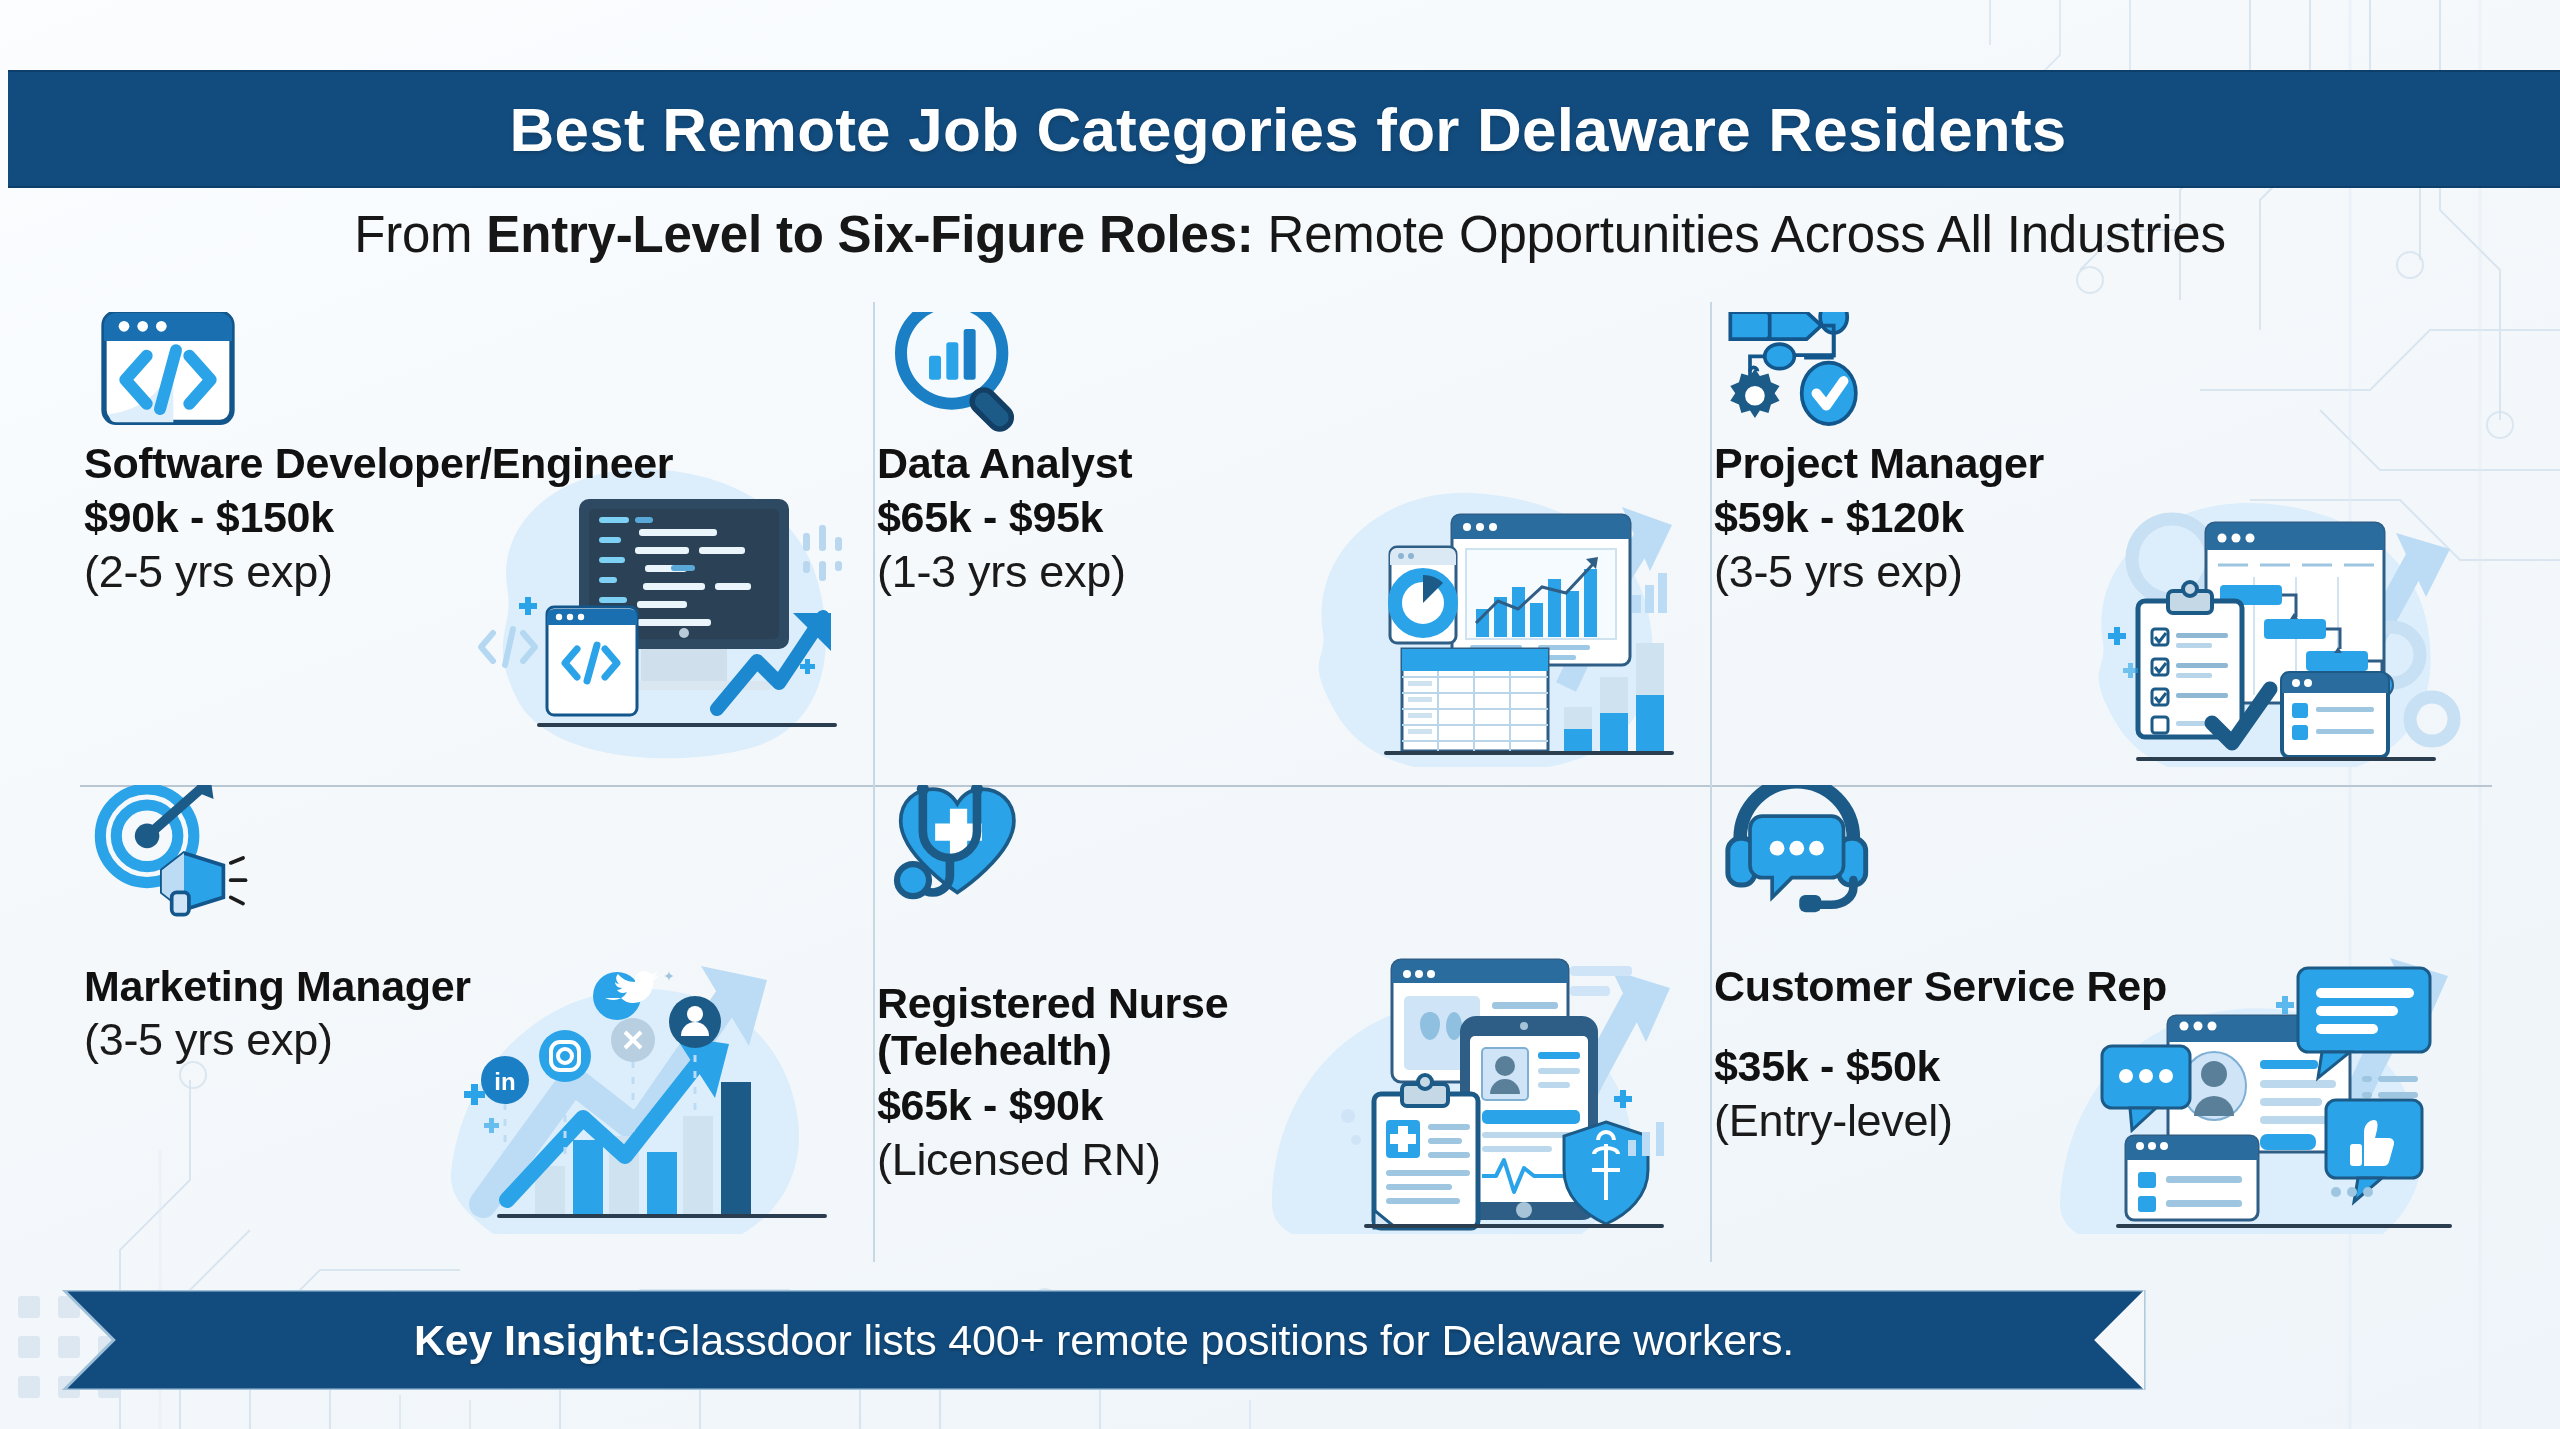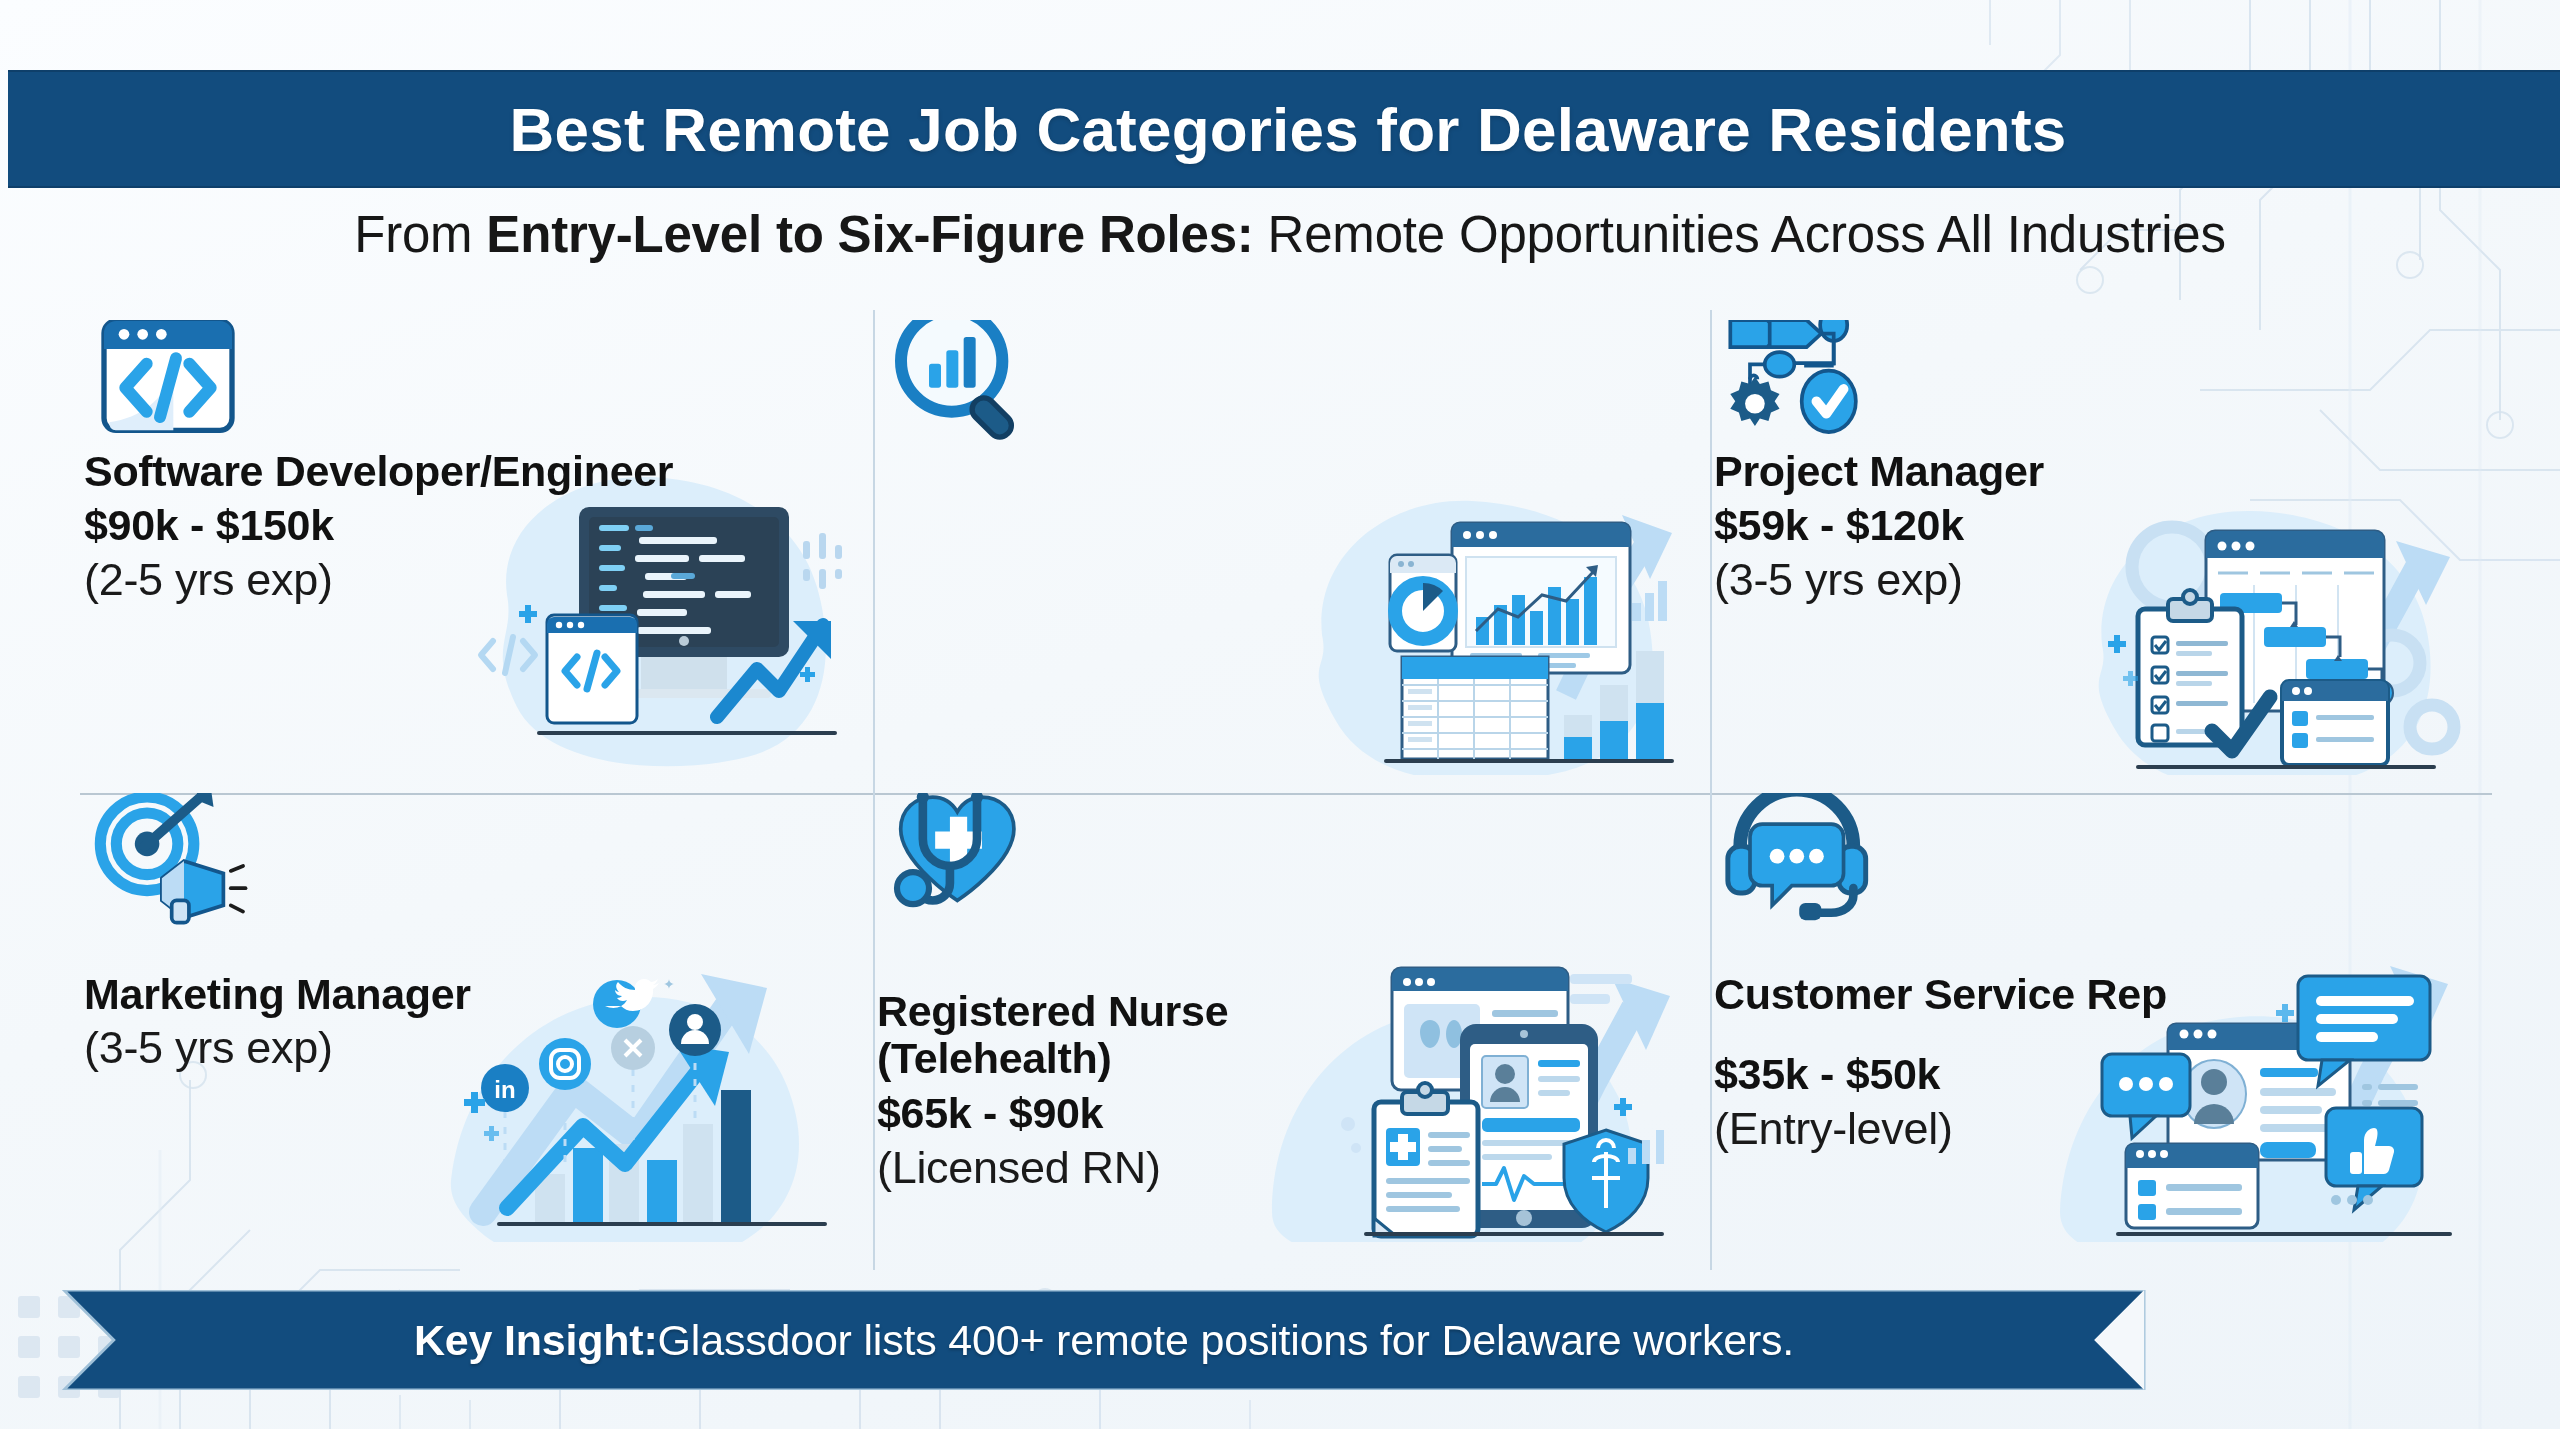--- a/index.html
+++ b/index.html
@@ -52,21 +52,21 @@
   }
   .subtitle {
     font-size:51px; color:#171717; white-space:nowrap;
     letter-spacing:-0.2px;
   }
   .subtitle .light { font-weight:400; }
   .subtitle .strong { font-weight:bold; }
 
   
   .grid {
-    position:absolute; left:80px; top:320px;
+    position:absolute; left:80px; top:312px;
     width:2412px; height:940px;
     z-index:4;
   }
   .grid-line-h {
     position:absolute; left:0; top:473px; width:2412px; height:2px;
     background:#b9c7d2;
   }
   .grid-line-v {
     position:absolute; top:-10px; width:2px; height:960px;
     background:#c7d7e4;
@@ -283,20 +283,25 @@
           <svg viewBox="0 0 120 110">
             <circle cx="53" cy="46" r="38" fill="#f4fafe" stroke="#1a7fc4" stroke-width="9"></circle>
             <g>
                 <rect x="36" y="48" width="9" height="18" rx="2" fill="#2aa3e8"></rect>
                 <rect x="49" y="38" width="9" height="28" rx="2" fill="#2aa3e8"></rect>
                 <rect x="62" y="28" width="9" height="38" rx="2" fill="#1a7fc4"></rect>
               </g>
             <rect x="74" y="72" width="17" height="34" rx="8" transform="rotate(-45 82 88)" fill="#1c5b88" stroke="#123f63" stroke-width="4"></rect>
           </svg>
         </div>
+        <div class="card-text">
+          <div class="job-title">Data Analyst</div>
+          <div class="salary">$65k - $95k</div>
+          <div class="exp">(1-3 yrs exp)</div>
+        </div>
         <div class="card-art">
           <svg viewBox="0 0 480 330">
             <path d="M98 190c-8-80 66-138 150-134s160 44 176 118 -8 140-100 156-178 6-212-54-6-50 -14-86z" fill="#dceefb"></path>
             <path d="M342 250 364 204 396 140 426 92" fill="none" stroke="#bcdcf5" stroke-width="22" stroke-linejoin="round"></path>
             <path d="M398 70l50 18-22 46z" fill="#bcdcf5"></path>
             <rect x="228" y="78" width="178" height="150" rx="8" fill="#ffffff" stroke="#2e5d85" stroke-width="3"></rect>
             <path d="M228 86a8 8 0 0 1 8-8h162a8 8 0 0 1 8 8v16H228z" fill="#2b6c9e"></path>
             <circle cx="243" cy="90" r="4" fill="#fff"></circle>
               <circle cx="256" cy="90" r="4" fill="#fff"></circle>
               <circle cx="269" cy="90" r="4" fill="#fff"></circle>

